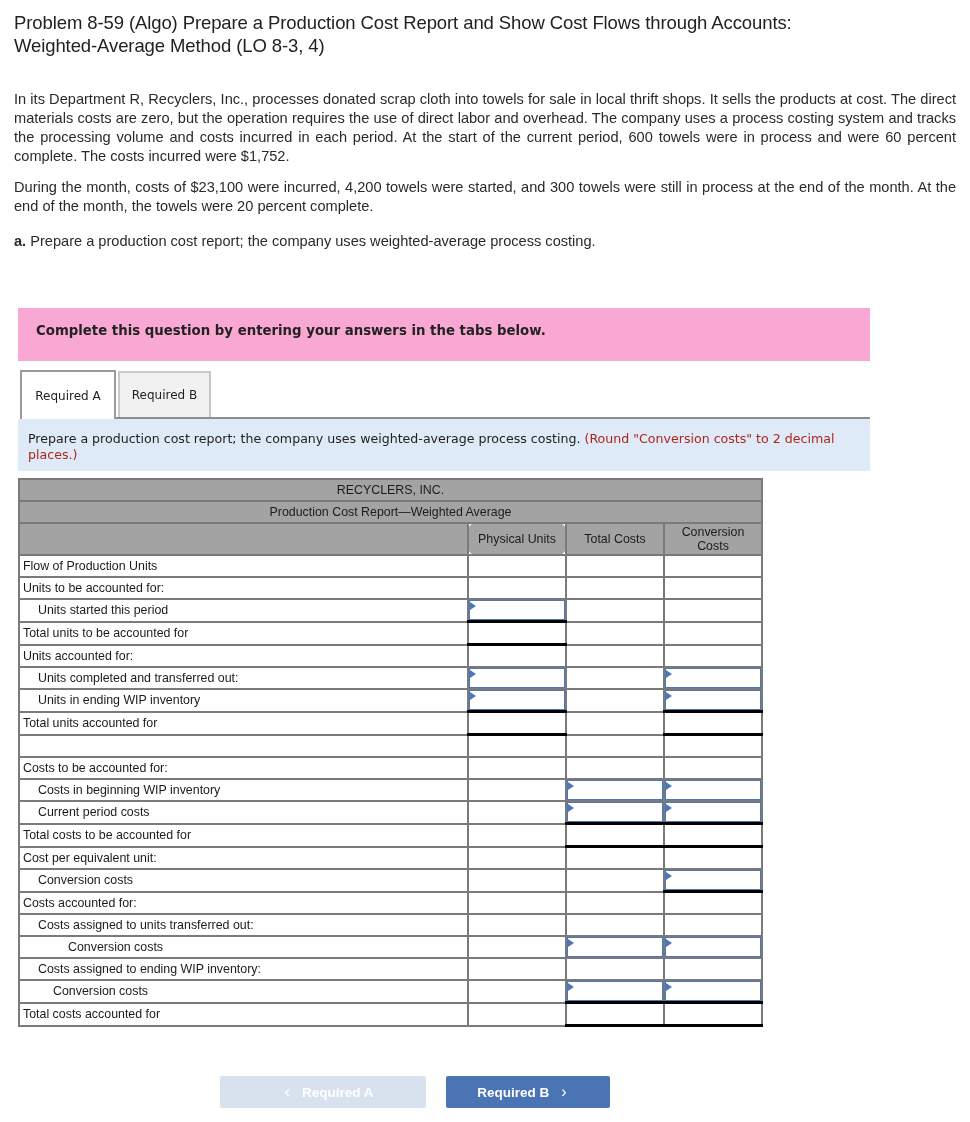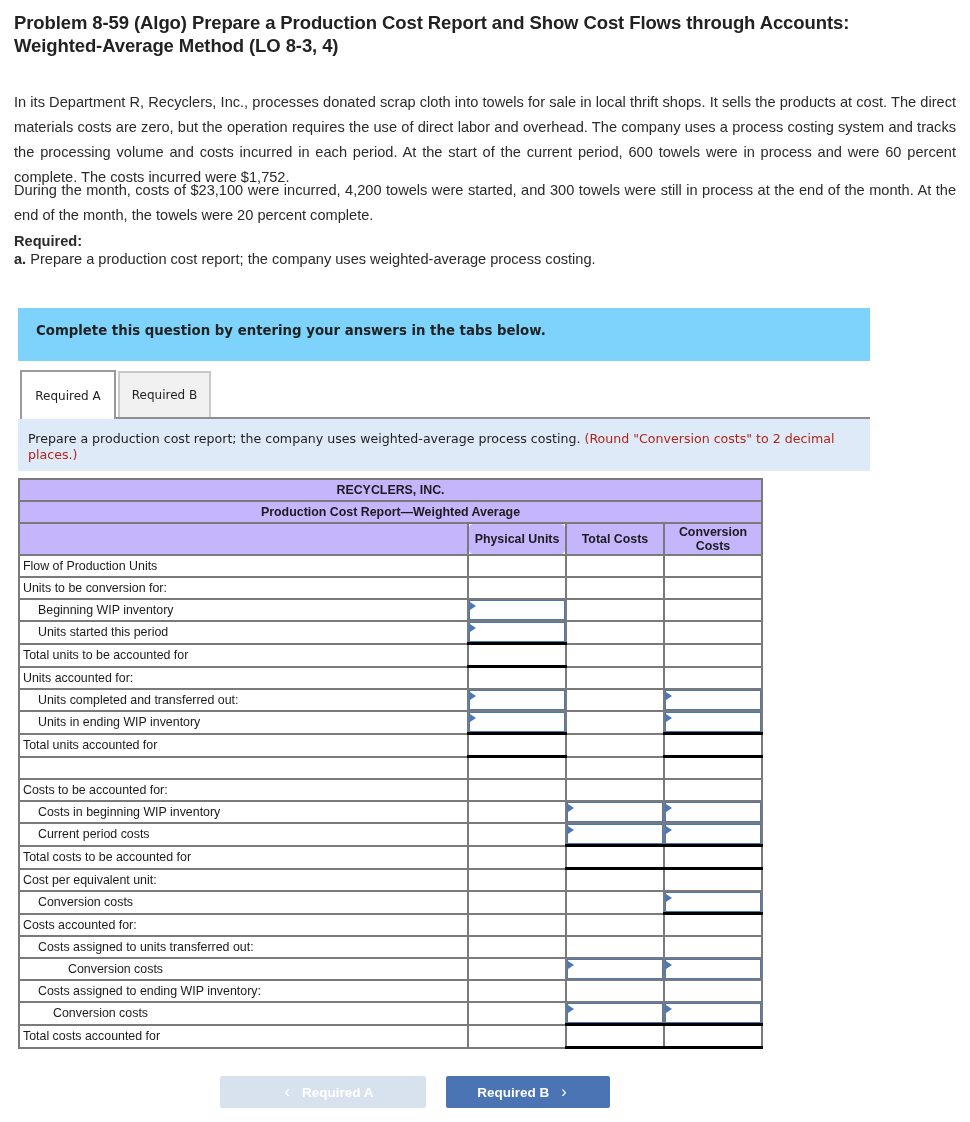--- a/index.html
+++ b/index.html
@@ -1,34 +1,34 @@
 <!DOCTYPE html>
 <html><head>
 <meta charset="utf-8">
 <style>
   html, body { margin:0; padding:0; background:#ffffff; }
   body { width:970px; height:1122px; position:relative; overflow:hidden; font-family:"Liberation Sans", sans-serif; color:#1f1f1f; }
-  .title { position:absolute; left:14px; top:11px; width:940px; font-weight:bold; font-size:18.5px; line-height:23px; letter-spacing:-0.1px; color:#222; }
-  .para { position:absolute; left:14px; width:942px; font-size:14.6px; line-height:25px; color:#2a2a2a; text-align:justify; }
+  .title { position:absolute; left:14px; top:11px; width:940px; font-weight:normal; font-size:18.5px; line-height:23px; letter-spacing:-0.1px; color:#222; }
+  .para { position:absolute; left:14px; width:942px; font-size:14.6px; line-height:19px; color:#2a2a2a; text-align:justify; }
   .p1 { top:90px; }
   .p2 { top:178px; }
   .req { position:absolute; left:14px; top:232px; width:940px; font-size:14.6px; line-height:18.3px; color:#2a2a2a; }
   .req b { font-weight:bold; }
-  .graybox { position:absolute; left:18px; top:308px; width:852px; height:53px; background:#7dd3fc; }
+  .graybox { position:absolute; left:18px; top:308px; width:852px; height:53px; background:#f9a8d4; }
   .graybox span { position:absolute; left:18px; top:15px; font-family:"DejaVu Sans", sans-serif; font-weight:bold; font-size:13.3px; color:#222; }
   .tabs { position:absolute; left:20px; top:370px; height:50px; }
   .tab { position:absolute; top:0; height:47px; box-sizing:border-box; font-family:"DejaVu Sans", sans-serif; font-size:12px; color:#222; display:flex; align-items:center; justify-content:center; cursor:pointer; }
   .tab.active { left:0; width:96px; border:2px solid #9a9a9a; border-bottom:none; background:#fff; height:50px; }
   .tab.inactive { left:98px; width:93px; border:2px solid #c9c9c9; border-bottom:none; background:#f1f1f1; top:1px; height:46px; }
   .tabline { position:absolute; left:116px; top:417px; width:754px; height:2px; background:#8e8e8e; }
   .instr { position:absolute; left:18px; top:419px; width:852px; height:52px; background:#deeaf7; box-sizing:border-box; padding:12px 10px 0 10px; font-family:"DejaVu Sans", sans-serif; font-size:12.6px; line-height:16px; color:#222; }
   .instr .red { color:#b0251b; }
   .report { position:absolute; left:18px; top:478px; border-collapse:collapse; }
   .report td { border:2px solid #7a7a7a; padding:0; height:20px; font-family:"Liberation Sans", sans-serif; font-size:12.4px; color:#1b1b1b; position:relative; }
-  .report .hd td { background:#c4b5fd; font-weight:bold; text-align:center; }
+  .report .hd td { background:#a3a3a3; font-weight:normal; text-align:center; }
   .report .hd1 td { height:20px; }
   .report .hd3 td { height:30px; line-height:14px; }
   .c0 { width:399px; }
   .c1 { width:96px;border-radius:8px; }
   .c2 { width:96px; }
   .c3 { width:96px; }
   .lbl { padding-left:3px !important; }
   .i1 { padding-left:18px !important; }
   .i2 { padding-left:48px !important; }
   .i3 { padding-left:33px !important; }
@@ -45,21 +45,20 @@
 
 <div class="title">
   <div>Problem 8-59 (Algo) Prepare a Production Cost Report and Show Cost Flows through Accounts:</div>
   <div>Weighted-Average Method (LO 8-3, 4)</div>
 </div>
 
 <div class="para p1">In its Department R, Recyclers, Inc., processes donated scrap cloth into towels for sale in local thrift shops. It sells the products at cost. The direct materials costs are zero, but the operation requires the use of direct labor and overhead. The company uses a process costing system and tracks the processing volume and costs incurred in each period. At the start of the current period, 600 towels were in process and were 60 percent complete. The costs incurred were $1,752.</div>
 <div class="para p2">During the month, costs of $23,100 were incurred, 4,200 towels were started, and 300 towels were still in process at the end of the month. At the end of the month, the towels were 20 percent complete.</div>
 
 <div class="req">
-  <div><b>Required:</b></div>
   <div><b>a.</b><span> Prepare a production cost report; the company uses weighted-average process costing.</span></div>
 </div>
 
 <div class="graybox">
   <span>Complete this question by entering your answers in the tabs below.</span>
 </div>
 
 <div class="tabs">
   <div class="tab active">Required A</div>
   <div class="tab inactive">Required B</div>
@@ -86,30 +85,22 @@
   </tr>
   </tbody>
     <tbody id="report-body">
       <tr>
         <td class="c0 lbl">Flow of Production Units</td>
         <td class="c1"></td>
         <td class="c2"></td>
         <td class="c3"></td>
       </tr>
       <tr>
-        <td class="c0 lbl">Units to be conversion for:</td>
-        <td class="c1"></td>
-        <td class="c2"></td>
-        <td class="c3"></td>
-      </tr>
-      <tr>
-        <td class="c0 i1">Beginning WIP inventory</td>
-        <td class="c1">
-          <div class="inp"></div>
-        </td>
+        <td class="c0 lbl">Units to be accounted for:</td>
+        <td class="c1"></td>
         <td class="c2"></td>
         <td class="c3"></td>
       </tr>
       <tr>
         <td class="c0 i1">Units started this period</td>
         <td class="c1" style="border-bottom: 3px solid rgb(0, 0, 0);">
           <div class="inp"></div>
         </td>
         <td class="c2"></td>
         <td class="c3"></td>

